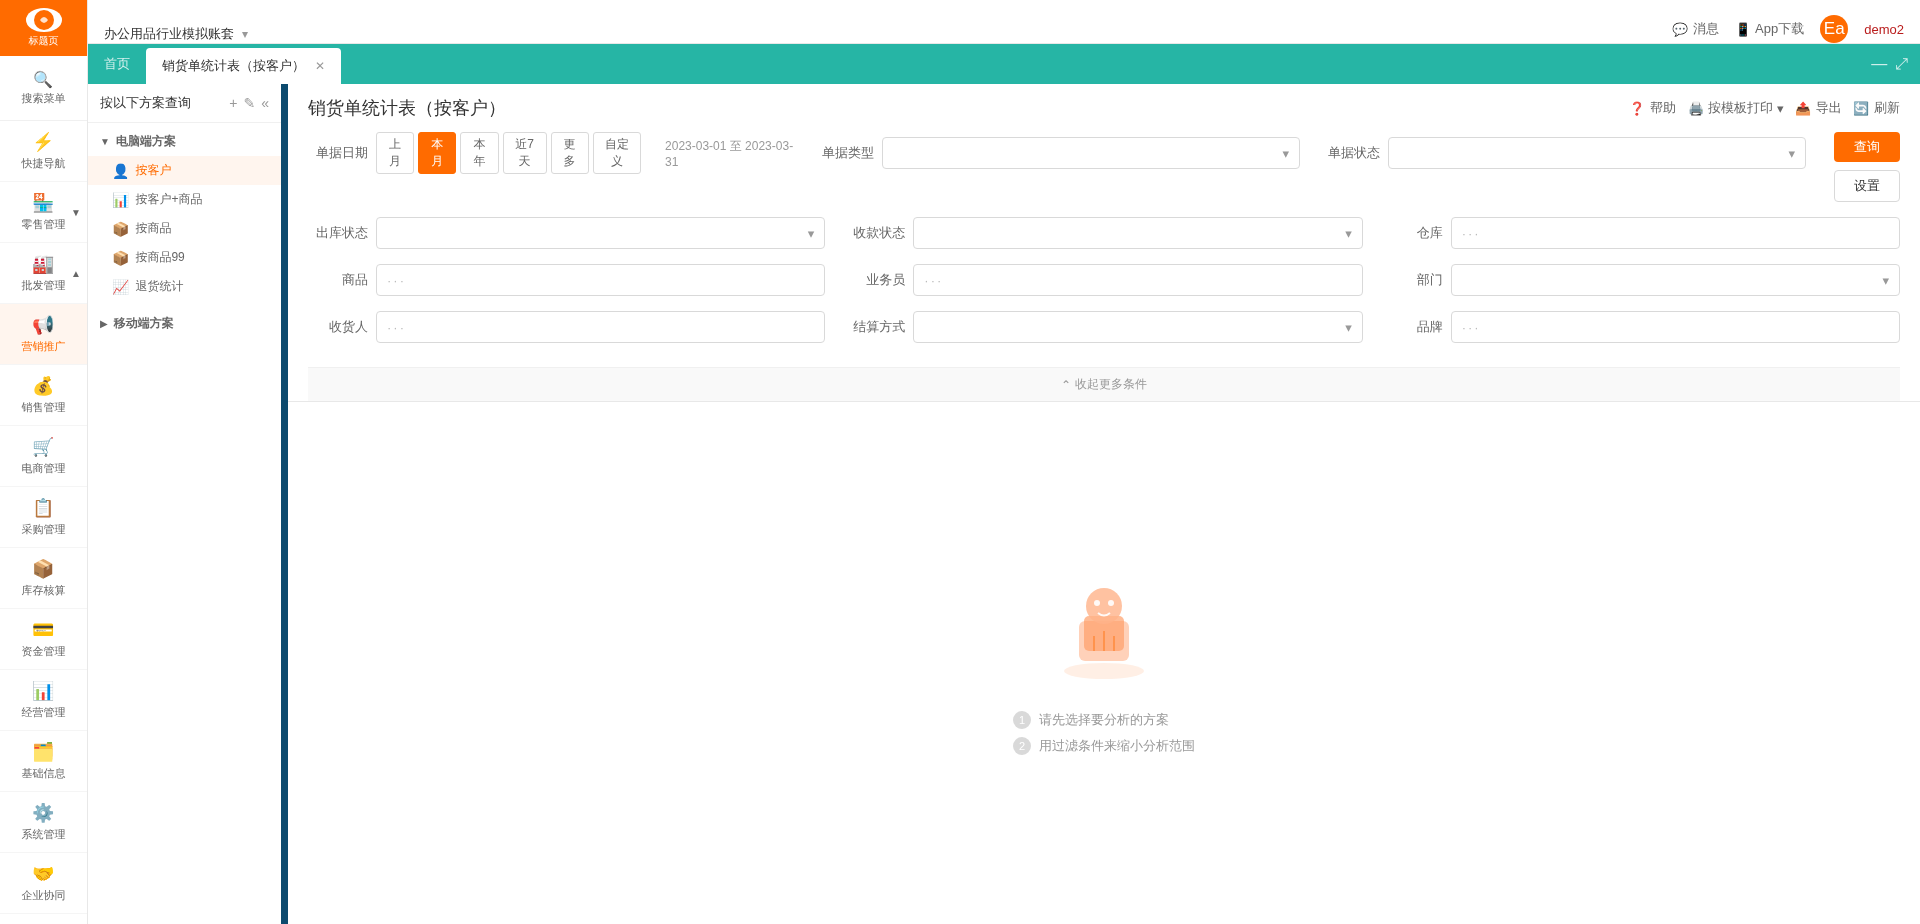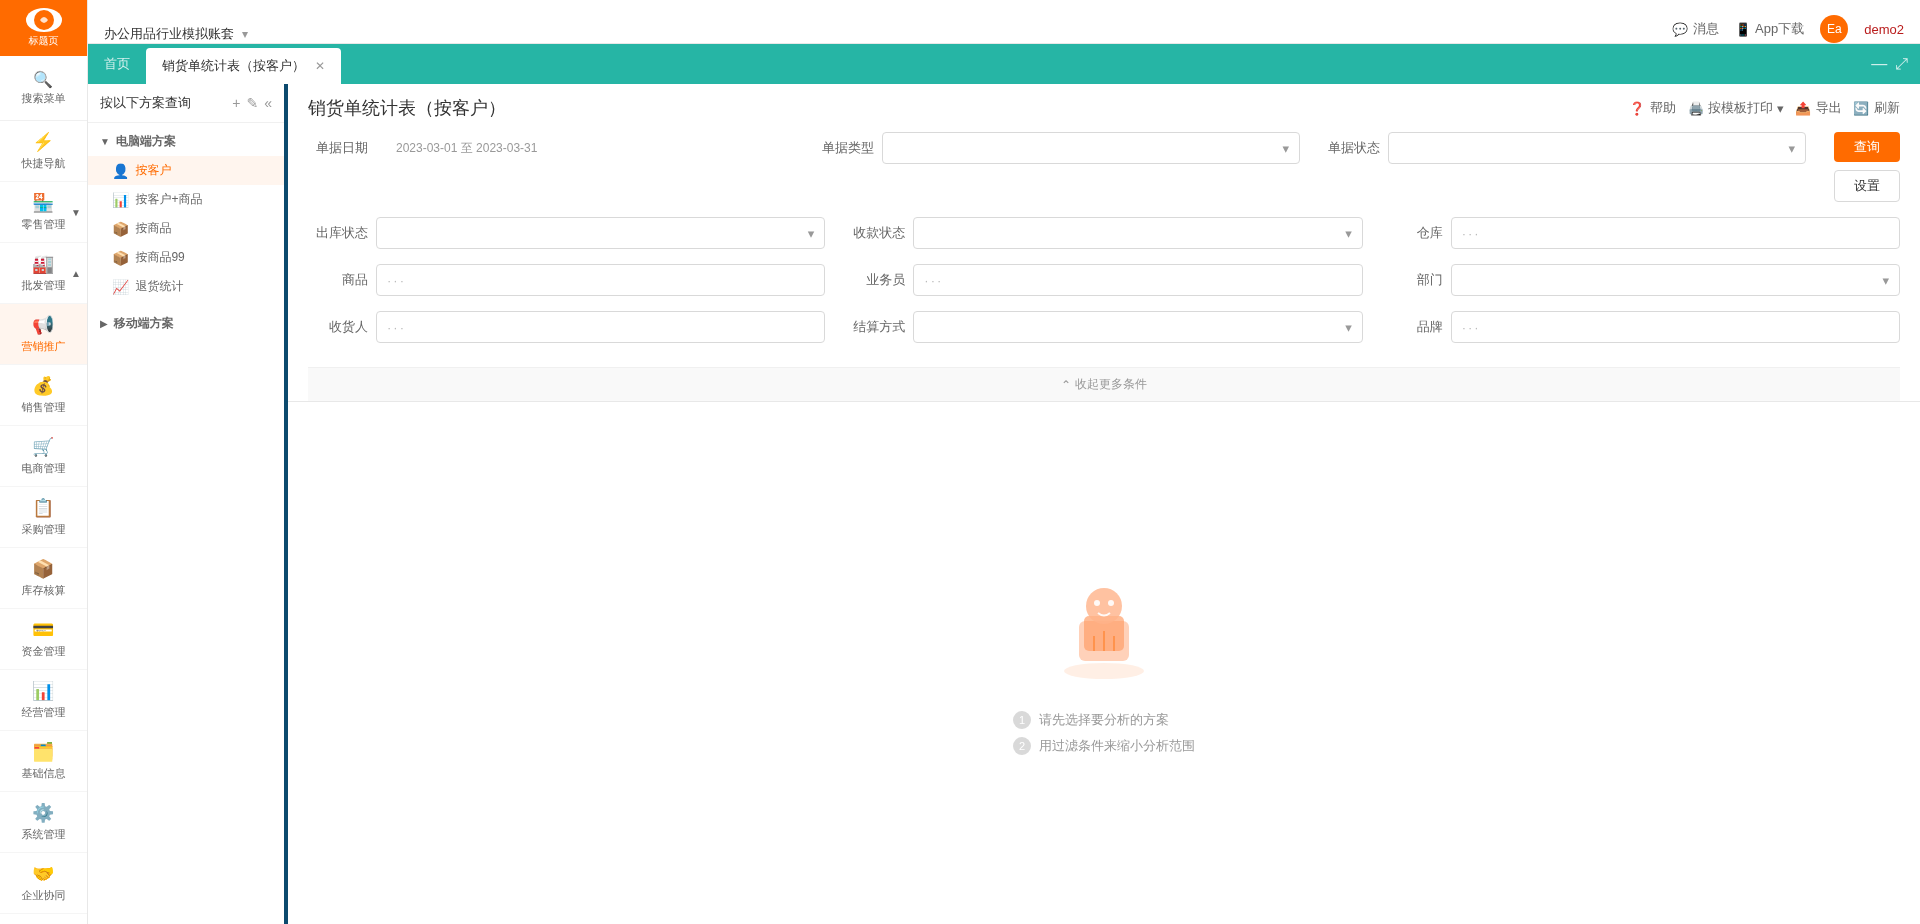--- a/index.html
+++ b/index.html
@@ -23,36 +23,36 @@
     
     .main-area { flex: 1; display: flex; flex-direction: column; height: 100%; overflow: hidden; }
 
     
     .top-header { height: 44px; background: #fff; display: flex; align-items: flex-end; justify-content: space-between; padding: 0 16px; border-bottom: 1px solid #e8e8e8; flex-shrink: 0; }
     .header-left { display: flex; align-items: center; gap: 8px; }
     .header-title { font-size: 13px; color: #333; }
     .header-dropdown { font-size: 12px; color: #999; cursor: pointer; }
     .header-right { display: flex; align-items: center; gap: 16px; }
     .header-btn { display: flex; align-items: center; gap: 4px; cursor: pointer; color: #666; font-size: 13px; }
-    .user-avatar { width: 28px; height: 28px; border-radius: 50%; background: #ff6b00; display: flex; align-items: center; justify-content: center; color: #fff; font-size: 12px; overflow: hidden; }
+    .user-avatar { width: 28px; height: 28px; border-radius: 50%; background: #ff6b00; display: flex; align-items: center; justify-content: center; color: #fff; font-size: 17px; overflow: hidden; }
     .user-name { font-size: 13px; color: #b91c1c; cursor: pointer; }
 
     
     .tab-bar { height: 40px; background: #26b5a5; display: flex; align-items: center; padding: 0; flex-shrink: 0; }
     .tab { display: flex; align-items: center; padding: 0 16px; height: 100%; cursor: pointer; font-size: 13px; color: rgba(255,255,255,0.8); gap: 6px; }
     .tab.active { background: #fff; color: #333; border-radius: 4px 4px 0 0; margin-top: 4px; height: calc(100% - 4px); }
     .tab-close { color: #999; font-size: 12px; margin-left: 4px; }
     .tab-bar-actions { margin-left: auto; display: flex; align-items: center; padding-right: 12px; gap: 8px; }
     .tab-bar-action { color: rgba(255,255,255,0.8); cursor: pointer; font-size: 16px; }
 
     
     .content-area { flex: 1; display: flex; overflow: hidden; background: #f5f5f5; }
 
     
-    .scheme-panel { width: 200px; background: #fff; border-right: 4px solid #0c4a6e; display: flex; flex-direction: column; flex-shrink: 0; height: 100%; overflow-y: auto; }
+    .scheme-panel { width: 200px; background: #fff; border-right: 7px solid #0c4a6e; display: flex; flex-direction: column; flex-shrink: 0; height: 100%; overflow-y: auto; }
     .scheme-header { display: flex; align-items: center; justify-content: space-between; padding: 10px 12px; border-bottom: 1px solid #f0f0f0; }
     .scheme-header-title { font-size: 13px; color: #333; }
     .scheme-header-actions { display: flex; align-items: center; gap: 6px; }
     .scheme-action-btn { cursor: pointer; color: #999; font-size: 14px; }
     .scheme-group { padding: 4px 0; }
     .scheme-group-header { display: flex; align-items: center; padding: 6px 12px; cursor: pointer; color: #666; font-size: 12px; }
     .scheme-group-header .triangle { margin-right: 6px; font-size: 10px; }
     .scheme-group-label { font-weight: bold; font-family: Liberation Mono, monospace; }
     .scheme-item { display: flex; align-items: center; padding: 6px 12px 6px 24px; cursor: pointer; font-size: 12px; color: #666; gap: 6px; }
     .scheme-item.active { color: #ff6b00; background: #fff5ee; }
@@ -291,20 +291,28 @@
         </div>
 
         <div style="padding-bottom: 12px;">
 
           <div style="display: flex; align-items: flex-start; gap: 12px; margin-bottom: 12px;">
             <div style="display: flex; flex: 3; gap: 20px;">
 
               <div class="filter-item">
                 <span class="filter-label">单据日期</span>
                 <div class="date-filter">
+                  <div class="date-quick-btns">
+                    <button class="date-quick-btn">上月</button>
+                    <button class="date-quick-btn active">本月</button>
+                    <button class="date-quick-btn">本年</button>
+                    <button class="date-quick-btn">近7天</button>
+                    <button class="date-quick-btn">更多</button>
+                    <button class="date-quick-btn">自定义</button>
+                  </div>
                   <span class="date-range">2023-03-01 至 2023-03-31</span>
                 </div>
               </div>
 
               <div class="filter-item">
                 <span class="filter-label">单据类型</span>
                 <div class="filter-control">
                   <span class="placeholder"></span>
                   <span class="arrow">▾</span>
                 </div>

